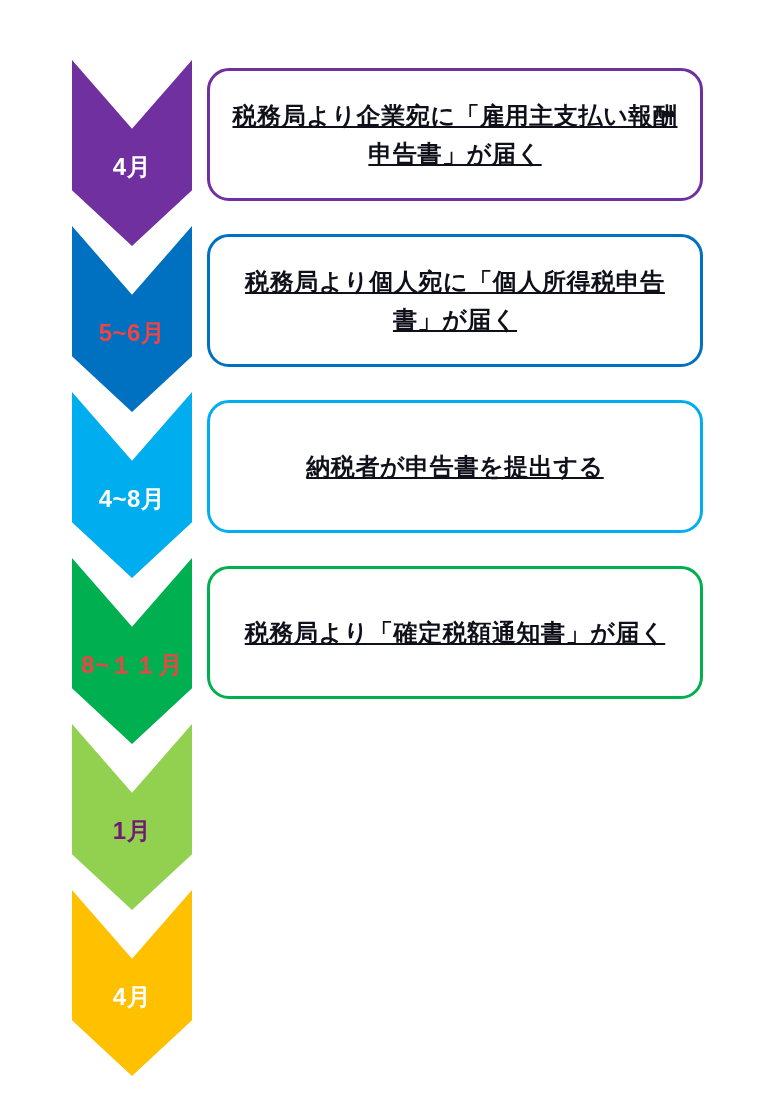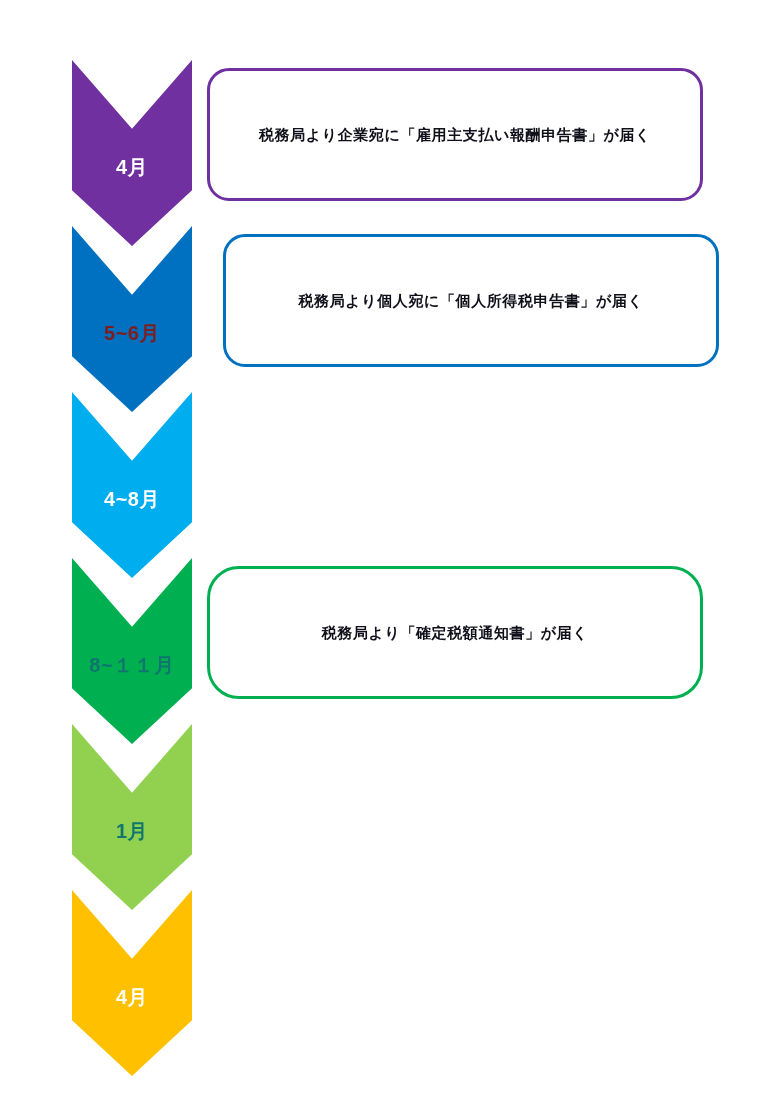--- a/index.html
+++ b/index.html
@@ -48,21 +48,21 @@
     left: 0;
     top: 0;
     width: 120px;
     height: 186px;
     display: flex;
     align-items: center;
     justify-content: center;
     padding-top: 28px;
     box-sizing: border-box;
     color: #ffffff;
-    font-size: 20px;
+    font-size: 24px;
     font-weight: bold;
     letter-spacing: 0.5px;
     white-space: nowrap;
     pointer-events: none;
   }
 
   
   .flow-box {
     position: absolute;
     left: 207px;
@@ -73,26 +73,27 @@
     background: #ffffff;
     border: 3px solid #000;
     border-radius: 22px;
     display: flex;
     align-items: center;
     justify-content: center;
     padding: 6px 22px;
   }
   .flow-box-text {
     color: #10101a;
-    font-size: 15px;
+    font-size: 24px;
     font-weight: bold;
     line-height: 1.55;
     text-align: center;
     letter-spacing: 0.6px;
     word-break: break-all;
+    text-decoration: underline;
   }
 
   
   .row-0 { top: 60px; }
   .row-1 { top: 226px; }
   .row-2 { top: 392px; }
   .row-3 { top: 558px; }
   .row-4 { top: 724px; }
   .row-5 { top: 890px; }
 
@@ -115,48 +116,51 @@
       <div class="arrow-label" style="color: rgb(255, 255, 255);">4月</div>
     </div>
     <div class="flow-box" style="border-color: rgb(112, 48, 160);">
       <div class="flow-box-text">税務局より企業宛に「雇用主支払い報酬申告書」が届く</div>
     </div>
   </div>
 
   <div class="flow-row row-1">
     <div class="arrow-wrap">
       <div class="arrow-shape" style="background: rgb(0, 112, 192);"></div>
-      <div class="arrow-label" style="color: #7f1d1d;">5~6月</div>
+      <div class="arrow-label" style="color: #ef4444;">5~6月</div>
     </div>
-    <div class="flow-box" style="border-color: rgb(0, 112, 192); margin-left: 16px;">
+    <div class="flow-box" style="border-color: rgb(0, 112, 192);">
       <div class="flow-box-text">税務局より個人宛に「個人所得税申告書」が届く</div>
     </div>
   </div>
 
   <div class="flow-row row-2">
     <div class="arrow-wrap">
       <div class="arrow-shape" style="background: rgb(0, 174, 239);"></div>
       <div class="arrow-label" style="color: rgb(255, 255, 255);">4~8月</div>
     </div>
+    <div class="flow-box" style="border-color: rgb(0, 174, 239);">
+      <div class="flow-box-text">納税者が申告書を提出する</div>
+    </div>
   </div>
 
   <div class="flow-row row-3">
     <div class="arrow-wrap">
       <div class="arrow-shape" style="background: rgb(0, 176, 80);"></div>
-      <div class="arrow-label" style="color: #0f766e;">8~１１月</div>
+      <div class="arrow-label" style="color: #ef4444;">8~１１月</div>
     </div>
-    <div class="flow-box" style="border-color: rgb(0, 176, 80); border-radius: 32px;">
+    <div class="flow-box" style="border-color: rgb(0, 176, 80);">
       <div class="flow-box-text">税務局より「確定税額通知書」が届く</div>
     </div>
   </div>
 
   <div class="flow-row row-4">
     <div class="arrow-wrap">
       <div class="arrow-shape" style="background: rgb(146, 208, 80);"></div>
-      <div class="arrow-label" style="color: #0f766e;">1月</div>
+      <div class="arrow-label" style="color: #701a75;">1月</div>
     </div>
   </div>
 
   <div class="flow-row row-5">
     <div class="arrow-wrap">
       <div class="arrow-shape" style="background: rgb(255, 192, 0);"></div>
       <div class="arrow-label" style="color: rgb(255, 255, 255);">4月</div>
     </div>
   </div>
 

